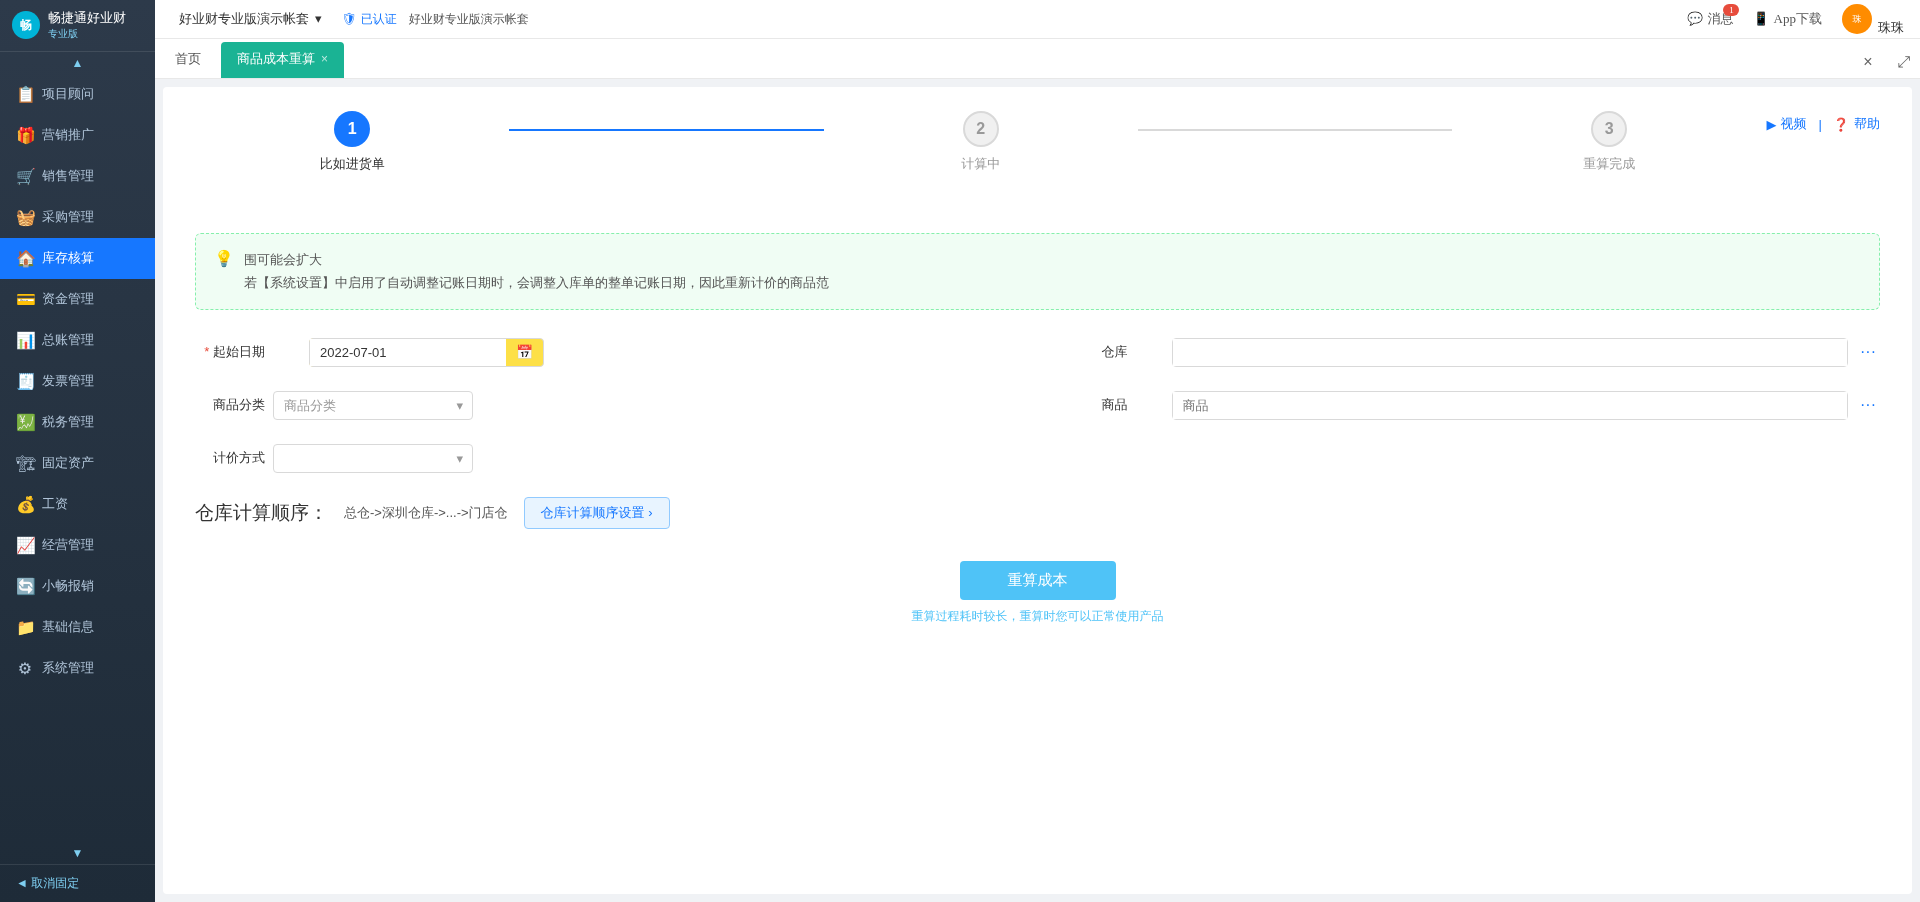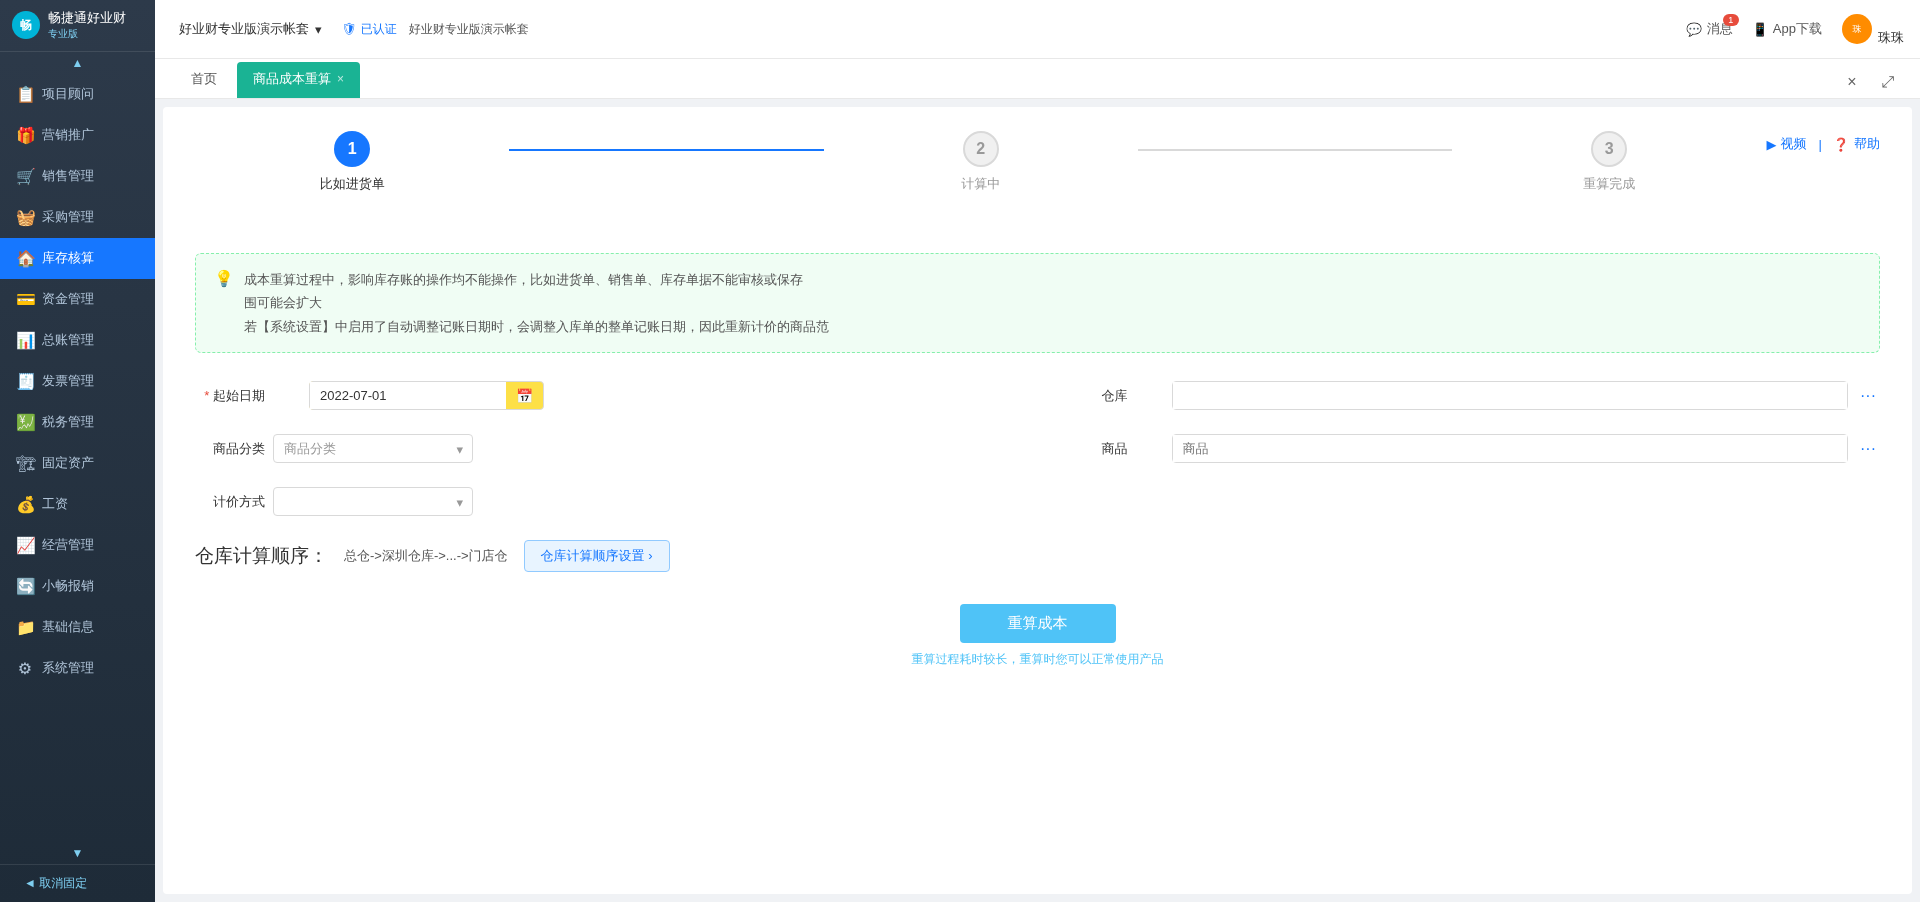--- a/index.html
+++ b/index.html
@@ -43,21 +43,21 @@
       padding: 11px 16px;
       color: #b0c4d8;
       cursor: pointer;
       font-size: 13px;
       transition: background 0.2s;
     }
     .sidebar-item.active { background: #1677ff; color: white; }
     .sidebar-item-icon { font-size: 16px; width: 18px; text-align: center; flex-shrink: 0; }
 
     .sidebar-footer {
-      padding: 10px 24px;
+      padding: 10px 16px;
       color: #7ecef0;
       cursor: pointer;
       display: flex;
       align-items: center;
       gap: 6px;
       font-size: 12px;
       border-top: 1px solid rgba(255,255,255,0.1);
     }
 
     
@@ -74,26 +74,27 @@
       flex: 1;
       display: flex;
       flex-direction: column;
       background: #f0f2f5;
       overflow: hidden;
     }
 
     
     .top-header {
       background: white;
-      height: 59px;
+      height: 39px;
       display: flex;
       align-items: center;
       padding: 0 16px;
       border-bottom: 1px solid #e8e8e8;
       gap: 12px;
+      font-family: Liberation Serif, serif;
     }
     .account-selector {
       display: flex;
       align-items: center;
       gap: 6px;
       font-size: 13px;
       color: #333;
       cursor: pointer;
       padding: 4px 8px;
       border-radius: 4px;
@@ -141,21 +142,21 @@
       cursor: pointer;
     }
     .user-name { color: #333; font-size: 13px; cursor: pointer; margin-top: 18px; }
 
     
     .tabs-bar {
       background: white;
       height: 40px;
       display: flex;
       align-items: flex-end;
-      padding: 0 20px;
+      padding: 0 4px;
       border-bottom: 1px solid #e8e8e8;
       gap: 4px;
     }
     .tab {
       padding: 8px 16px;
       cursor: pointer;
       font-size: 13px;
       color: #555;
       border-bottom: 2px solid transparent;
       display: flex;
@@ -570,21 +571,20 @@
         <div class="step-help-item">
           <span>❓</span>
           <span>帮助</span>
         </div>
       </div>
     </div>
 
     <div class="info-box">
       <span class="info-box-icon">💡</span>
       <div class="info-box-text">
-        <div>成本重算过程中，影响库存账的操作均不能操作，比如进货单、销售单、库存单据不能审核或保存</div>
         <div>围可能会扩大</div>
         <div>若【系统设置】中启用了自动调整记账日期时，会调整入库单的整单记账日期，因此重新计价的商品范</div>
       </div>
     </div>
 
     <div class="form-row">
       <div class="form-field">
         <label class="form-label required">起始日期</label>
         <div class="form-input-wrapper">
           <input class="form-input-inner" type="text" value="2022-07-01" style="min-width: 160px;">

